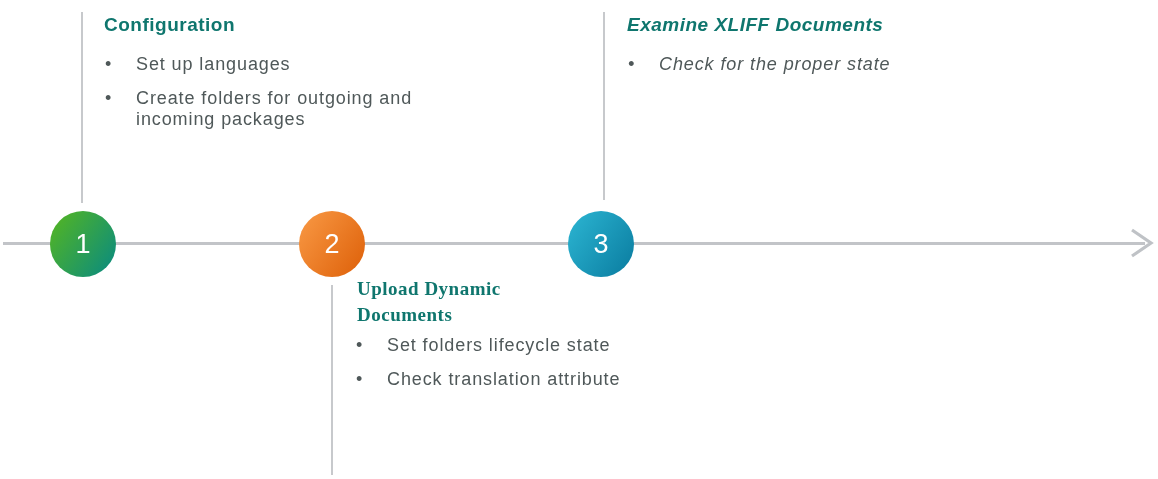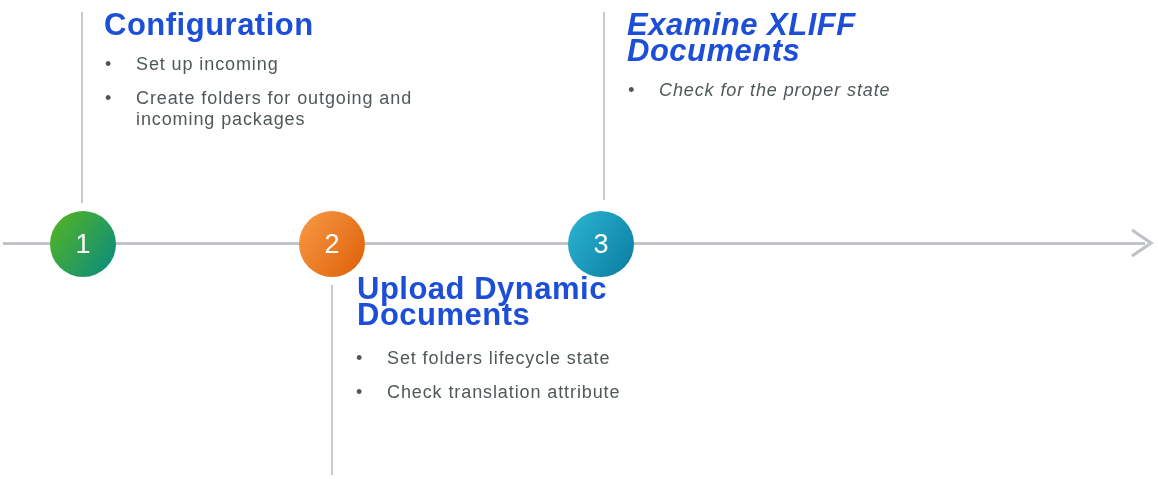--- a/index.html
+++ b/index.html
@@ -58,28 +58,28 @@
   }
 
   
   .block { position: absolute; width: 345px; }
   .block-1 { left: 104px; top: 12px; }
   .block-2 { left: 355px; top: 276px; }
   .block-3 { left: 627px; top: 12px; font-style: italic; }
 
   .block h3 {
     margin: 0 0 16px 0;
-    font-size: 31px;
+    font-size: 19px;
     font-weight: 700;
     letter-spacing: 0.5px;
-    color: #1d4ed8;
+    color: #0f766e;
     line-height: 26px;
     white-space: pre-line;
   }
-  .block-2 h3 { margin-bottom: 20px; margin-left: 2px; }
+  .block-2 h3 { margin-bottom: 7px; margin-left: 2px; font-family: Liberation Serif, serif; }
 
   .block ul {
     margin: 0; padding: 0;
     list-style: none;
   }
   .block li {
     position: relative;
     padding-left: 32px;
     margin-bottom: 13px;
     font-size: 18px;
@@ -116,21 +116,21 @@
   <div class="circle circle-2" style="background: linear-gradient(125deg, rgb(245, 145, 60) 15%, rgb(224, 101, 14) 90%);">
     <span>2</span>
   </div>
   <div class="circle circle-3" style="background: linear-gradient(125deg, rgb(39, 173, 203) 15%, rgb(13, 129, 164) 90%);">
     <span>3</span>
   </div>
 
   <section class="block block-1">
     <h3>Configuration</h3>
     <ul>
-      <li>Set up incoming</li>
+      <li>Set up languages</li>
       <li>Create folders for outgoing and
 incoming packages</li>
     </ul>
   </section>
 
   <section class="block block-2">
     <h3>Upload Dynamic
 Documents</h3>
     <ul>
       <li>Set folders lifecycle state</li>

